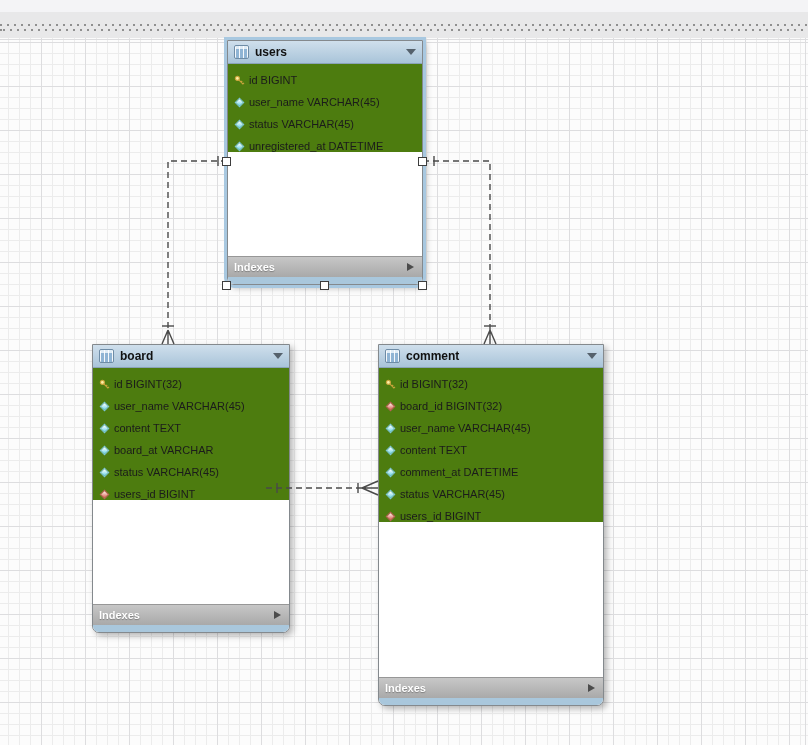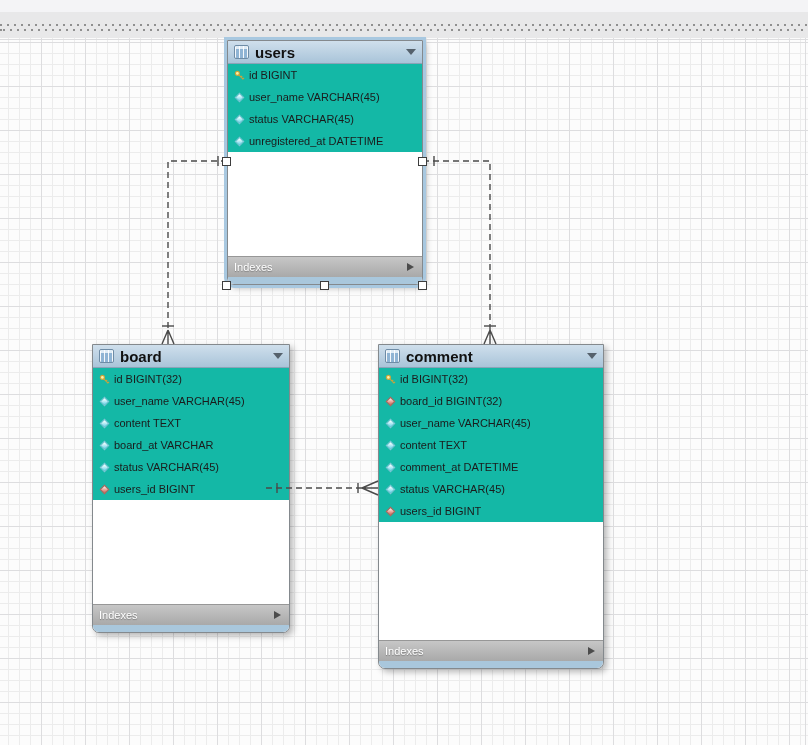--- a/index.html
+++ b/index.html
@@ -44,43 +44,43 @@
     padding:0 6px;gap:6px;position:relative;
     background:linear-gradient(#cfdfec,#a9c4d9);
     border-bottom:1px solid #8ba3b8;
   }
   .table-icon{
     width:13px;height:12px;flex:0 0 13px;border:1px solid #6e8ca6;border-radius:2px;
     background-image:
       repeating-linear-gradient(90deg,rgba(255,255,255,.9) 0 1px,transparent 1px 4px),
       linear-gradient(#dfecf6 0 3px,#8fb4d4 3px);
   }
-  .tbl-title{font-size:15px;font-weight:bold;color:#111;}
+  .tbl-title{font-size:12px;font-weight:bold;color:#111;}
   .collapse-arrow{
     position:absolute;right:6px;top:8px;width:0;height:0;
     border-left:5px solid transparent;border-right:5px solid transparent;
     border-top:6px solid #55616c;
   }
   .column-list{display:flex;flex-direction:column;}
-  .tbl-row{height:22px;flex:0 0 22px;display:flex;align-items:center;padding-left:5px;gap:4px;font-size:11px;color:#1b1b1b;background:#14b8a6;}
+  .tbl-row{height:22px;flex:0 0 22px;display:flex;align-items:flex-end;padding-left:5px;gap:4px;font-size:11px;color:#1b1b1b;background:#4d7c0f;}
   .icon-wrap{width:12px;height:12px;flex:0 0 12px;display:flex;align-items:center;justify-content:center;}
   .tbl-row .icon-wrap{display:none;}
   .tbl-row.type-pk  .icon-wrap.w-pk{display:flex;}
   .tbl-row.type-attr .icon-wrap.w-attr{display:flex;}
   .tbl-row.type-fk  .icon-wrap.w-fk{display:flex;}
   .diamond{width:7px;height:7px;transform:rotate(45deg);box-sizing:border-box;}
   .diamond.attr{background:linear-gradient(135deg,#f4feff 15%,#79d6ea 85%);border:1px solid #7cc4d5;}
   .diamond.fk{background:linear-gradient(135deg,#ffe2dd 15%,#dc7064 85%);border:1px solid #bb6157;}
   .spacer{flex:1 1 auto;background:#fff;}
   .indexes-bar{
     height:20px;flex:0 0 20px;display:flex;align-items:center;position:relative;
     background:linear-gradient(#c7c7c7,#a9a9a9);
     border-top:1px solid #979797;padding:0 6px;
   }
-  .indexes-label{font-size:11px;font-weight:normal;color:#fff;text-shadow:0 1px 1px rgba(90,90,90,.6);}
+  .indexes-label{font-size:11px;font-weight:bold;color:#fff;text-shadow:0 1px 1px rgba(90,90,90,.6);}
   .expand-arrow{
     position:absolute;right:8px;top:6px;width:0;height:0;
     border-top:4px solid transparent;border-bottom:4px solid transparent;
     border-left:7px solid #4c4c4c;
   }
   .footer-strip{height:7px;flex:0 0 7px;background:#a9c7dc;}
   
   .rel-layer{position:absolute;left:0;top:0;z-index:3;pointer-events:none;}
   .rel-layer polyline,.rel-layer line,.rel-layer path{stroke:#4a4a4a;fill:none;}
   .dashed{stroke-dasharray:6 4;stroke-width:1.4;}
@@ -223,21 +223,21 @@
       </div>
     </div>
   <div class="spacer"></div>
   <div class="indexes-bar">
     <span class="indexes-label">Indexes</span>
     <span class="expand-arrow"></span>
   </div>
   <div class="footer-strip"></div>
 </div>
 
-<div class="table-figure" style="left:378px;top:344px;width:226px;height:325px;">
+<div class="table-figure" style="left:378px;top:344px;width:226px;height:362px;">
   <div class="tbl-header">
     <span class="table-icon"></span>
     <span class="tbl-title">comment</span>
     <span class="collapse-arrow"></span>
   </div>
   <div class="column-list">
 
       <div class="tbl-row type-pk">
         <span class="icon-wrap w-pk">
           <svg width="11" height="11" viewBox="0 0 11 11">

